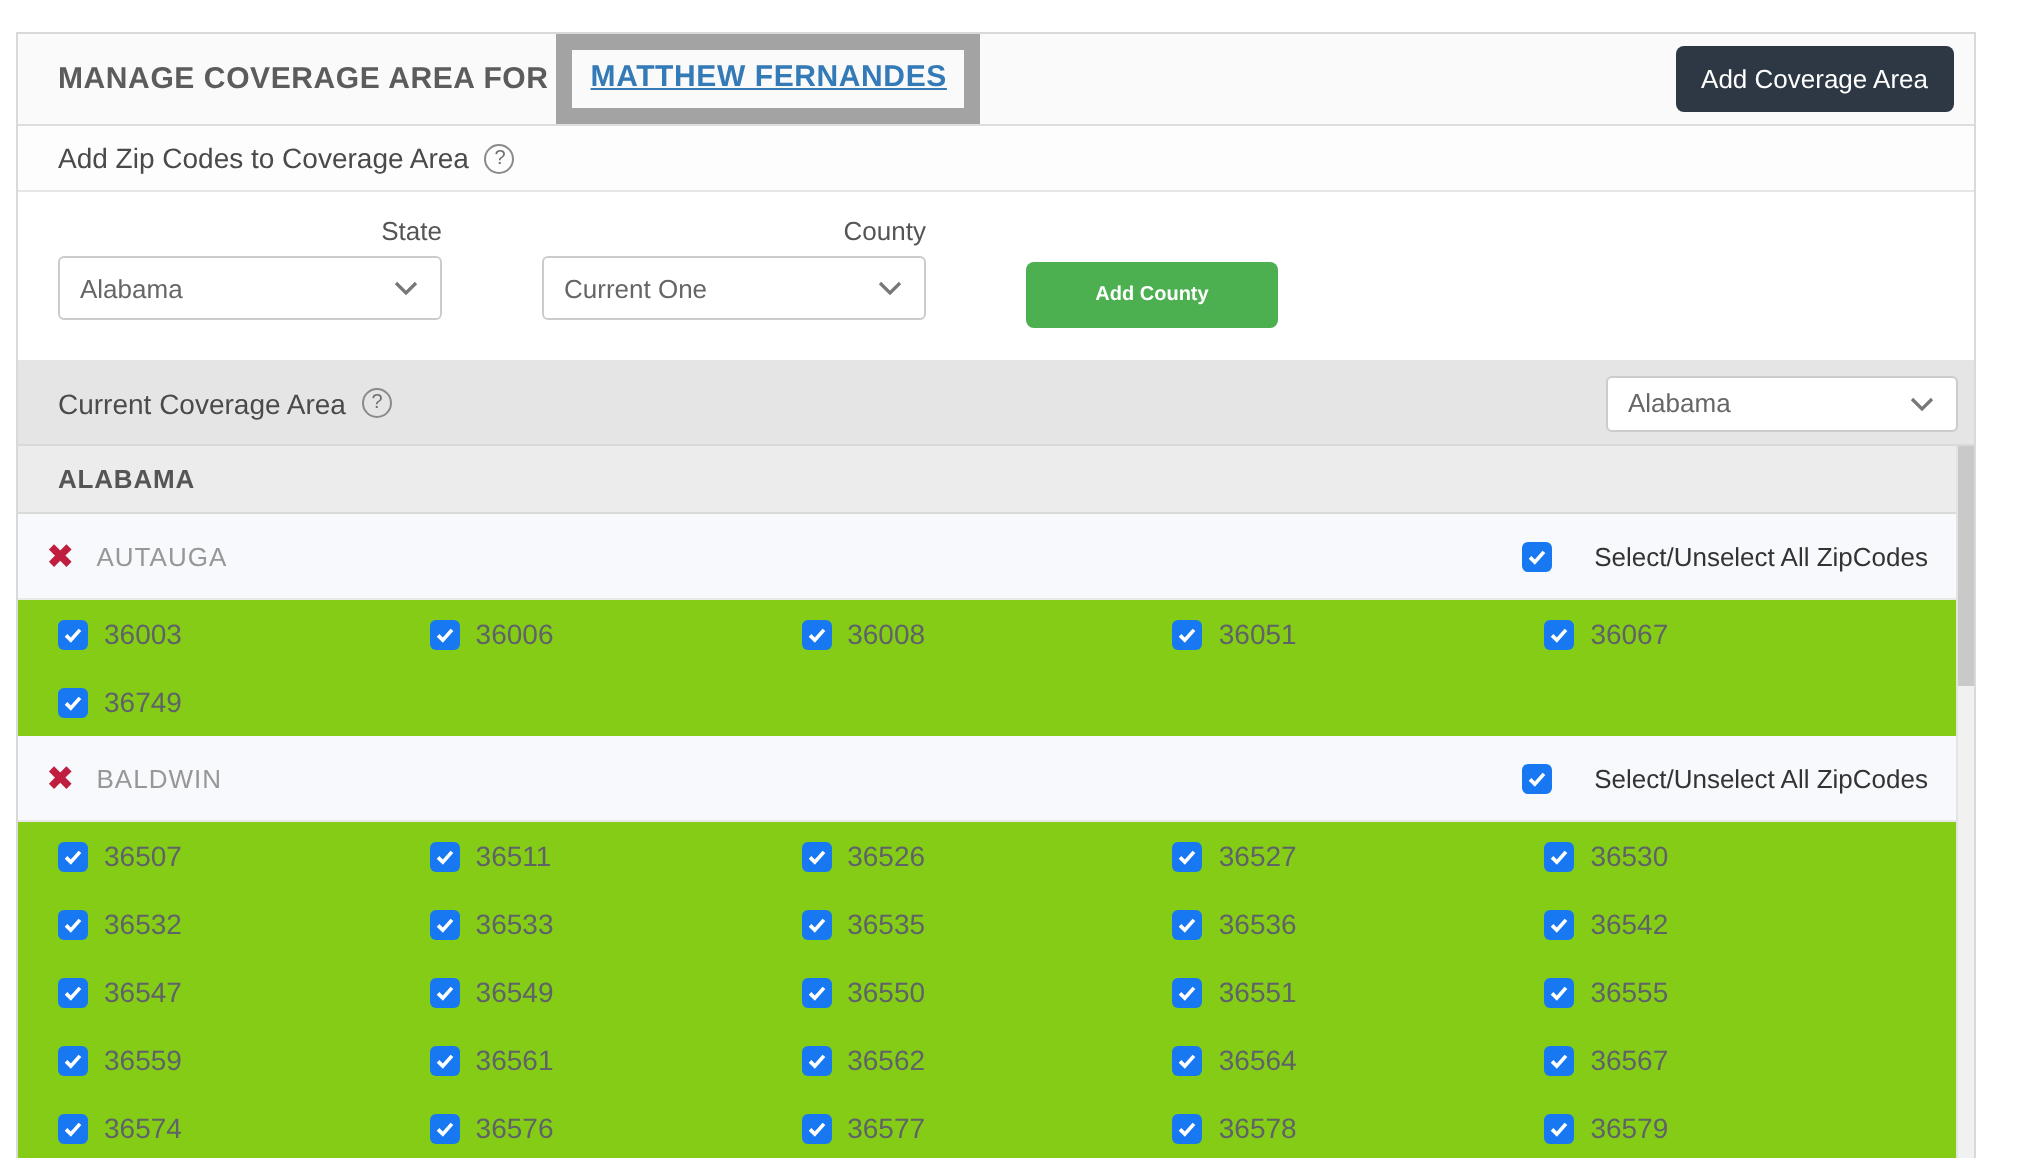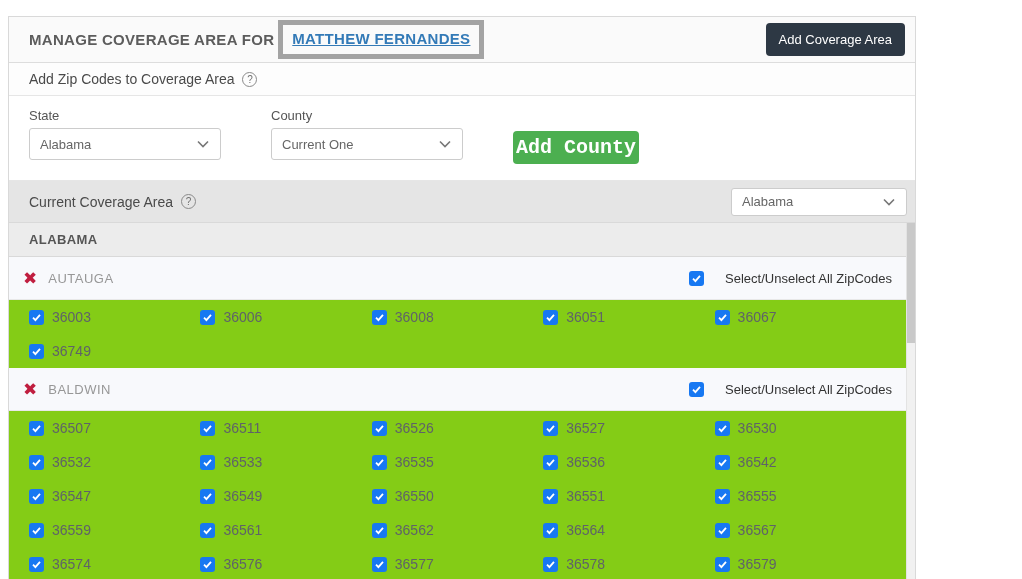--- a/index.html
+++ b/index.html
@@ -1,52 +1,52 @@
 <!DOCTYPE html>
 <html><head>
 <meta charset="utf-8">
 <style>
   * { margin:0; padding:0; box-sizing:border-box; }
   html,body { width:1022px; height:579px; background:#fff; overflow:hidden;
               font-family:"Liberation Sans","DejaVu Sans",sans-serif; }
-  .panel { position:absolute; left:8px; top:16px; width:908px; height:563px;
+  .panel { position:absolute; left:8px; top:16px; width:980px; height:563px;
            border:1px solid #d9d9d9; border-bottom:none; background:#fff; }
 
   
   .panel-header { height:46px; background:#fafafa; border-bottom:1px solid #ddd;
                   display:flex; align-items:center; padding:0 10px 0 20px; }
   .page-title { font-size:15px; font-weight:bold; color:#5c5c5c; letter-spacing:.3px; }
-  .red-box { border:5px solid #a3a3a3; margin-left:4px; padding:5px 9px 6px 9px; display:inline-block; }
+  .red-box { border:8px solid #a3a3a3; margin-left:4px; padding:5px 9px 6px 9px; display:inline-block; }
   .agent-link { color:#337ab7; font-size:15px; font-weight:bold; text-decoration:underline;
                 letter-spacing:.3px; cursor:pointer; }
   .spacer { flex:1; }
   .btn-dark { background:#2d3844; color:#fff; font-size:13px; padding:9px 13px;
               border:none; border-radius:4px; cursor:pointer; font-family:inherit; }
 
   
   .subheader { height:33px; background:#fdfdfd; border-bottom:1px solid #e6e6e6;
                display:flex; align-items:center; padding:0 20px; }
   .section-title { font-size:14px; color:#4a4a4a; }
   .help-icon { width:15px; height:15px; border:1px solid #8a8a8a; border-radius:50%;
                color:#6e6e6e; font-size:10px; line-height:13px; text-align:center;
                margin-left:8px; display:inline-block; cursor:pointer; }
 
   
   .form-row { height:85px; border-bottom:1px solid #e6e6e6; background:#fff;
               display:flex; align-items:flex-start; padding:12px 20px 0 20px; }
-  .field { display:flex; flex-direction:column; margin-right:50px; }
+  .field { display:flex; flex-direction:column; margin-right:50px;align-items:flex-end; }
   .field-label { font-size:13px; color:#555; margin-bottom:5px; }
   .select { width:192px; height:32px; border:1px solid #ccc; border-radius:3px;
             background:#fff; display:flex; align-items:center; padding:0 10px;
             font-size:13px; color:#666; cursor:pointer; }
   .select .sel-text { flex:1; }
   .chev { width:14px; height:14px; flex:0 0 14px; }
-  .btn-green { background:#4caf50; color:#fff; font-size:20px; font-weight:bold;
+  .btn-green { background:#4caf50; color:#fff; font-size:10px; font-weight:bold;
                border:none; border-radius:4px; width:126px; height:33px; margin-top:23px;
-               cursor:pointer; font-family:Liberation Mono, monospace; }
+               cursor:pointer; font-family:Liberation Sans, sans-serif; }
 
   
   .current-row { height:42px; background:#e5e5e5; border-bottom:1px solid #d9d9d9;
                  display:flex; align-items:center; padding:0 8px 0 20px; }
   .current-row .select { width:176px; height:28px; }
 
   
   .scroll-area { position:relative; height:357px; overflow:hidden; }
   .scroll-content { margin-right:9px; }
   .state-header { height:34px; background:#ececec; border-bottom:1px solid #d9d9d9;

